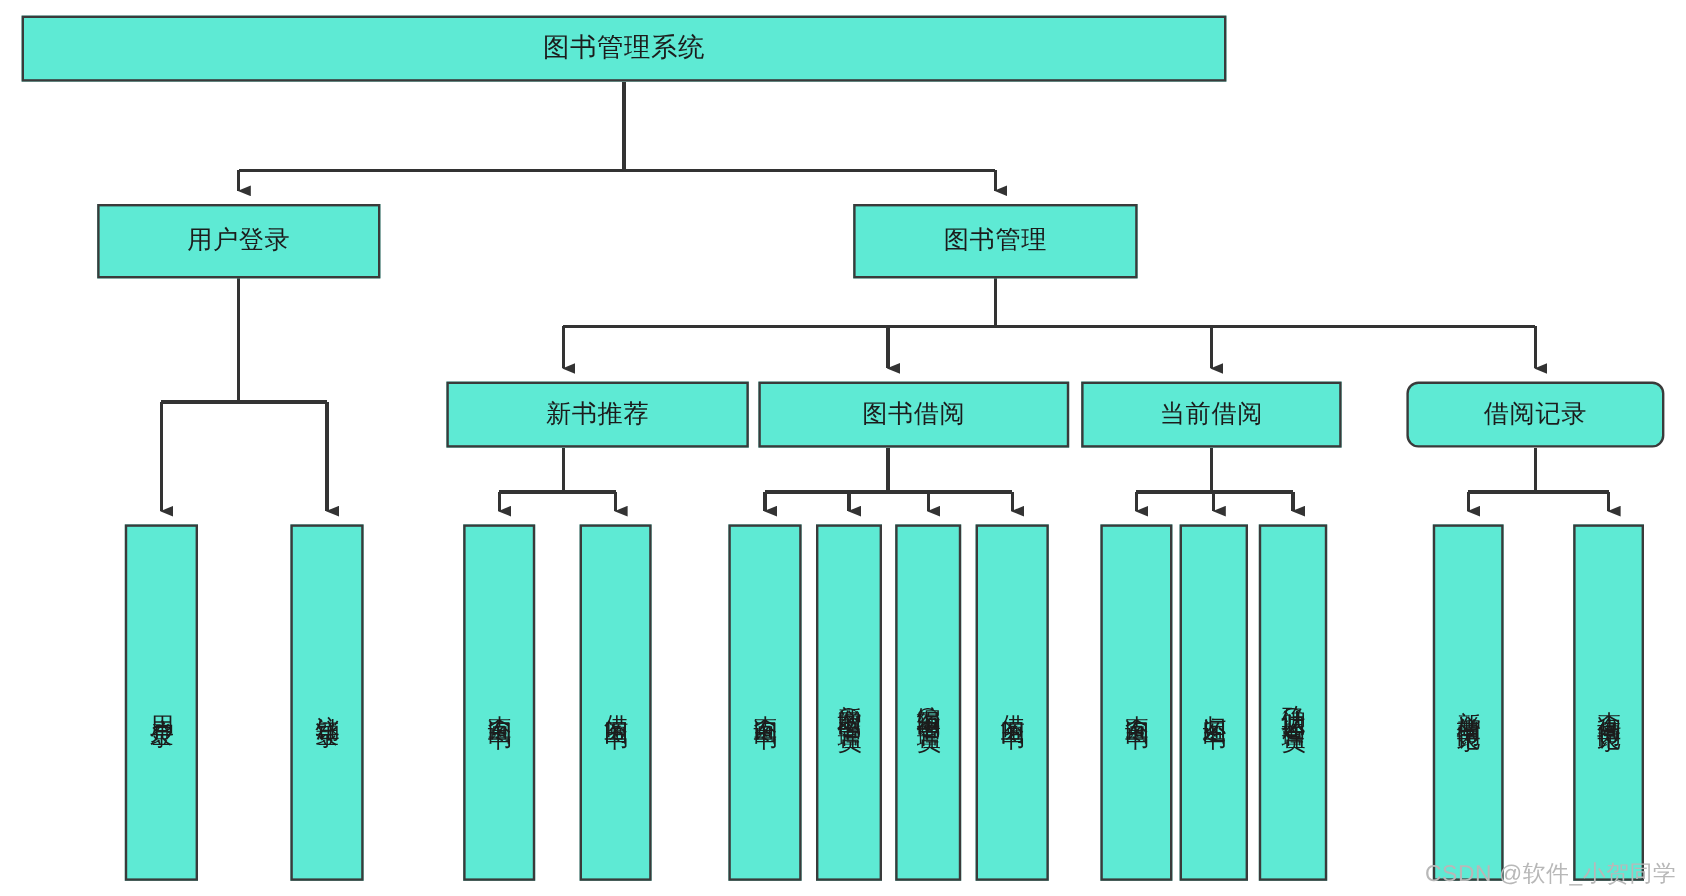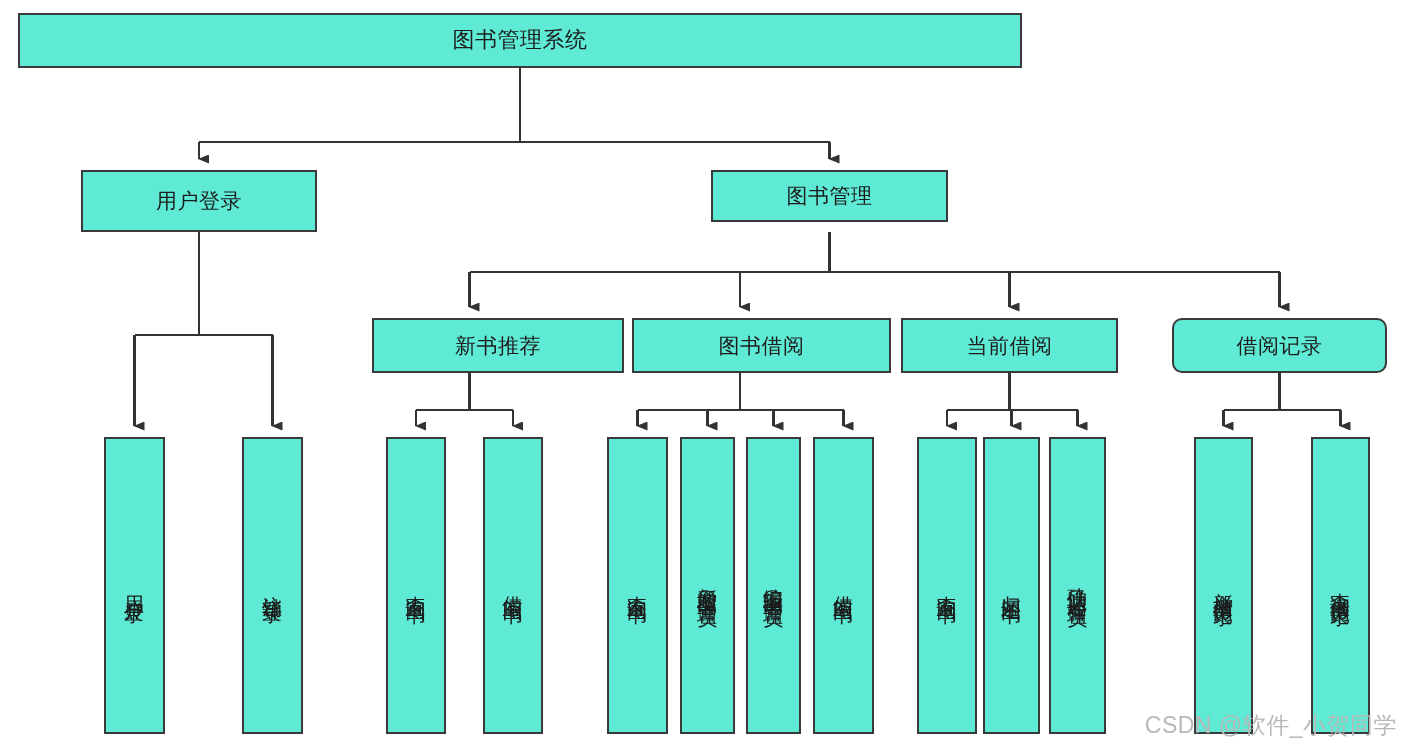--- a/index.html
+++ b/index.html
@@ -50,21 +50,21 @@
     text-orientation: upright;
     white-space: nowrap;
     letter-spacing: 3px;
     line-height: 1;
   }
   .node-box.root .node-label-h { font-size: 22px; }
   .watermark {
     position: absolute;
     right: 8px;
     bottom: 6px;
-    font-size: 23px;
+    font-size: 19px;
     color: #b8b8b8;
     white-space: nowrap;
     letter-spacing: 0.5px;
     pointer-events: none;
   }
 </style>
 </head>
 <body>
 
 <div id="diagram-root">
@@ -112,21 +112,21 @@
       </g>
   </svg>
 
   <div class="node-box root" style="left: 18px; top: 13px; width: 1004px; height: 55px;">
     <span class="node-label-h">图书管理系统</span>
   </div>
 
   <div class="node-box" style="left: 81px; top: 170px; width: 236px; height: 62px;">
     <span class="node-label-h">用户登录</span>
   </div>
-  <div class="node-box" style="left: 711px; top: 170px; width: 237px; height: 52px;">
+  <div class="node-box" style="left: 711px; top: 170px; width: 237px; height: 62px;">
     <span class="node-label-h">图书管理</span>
   </div>
 
   <div class="node-box" style="left: 372px; top: 318px; width: 252px; height: 55px;">
     <span class="node-label-h">新书推荐</span>
   </div>
   <div class="node-box" style="left: 632px; top: 318px; width: 259px; height: 55px;">
     <span class="node-label-h">图书借阅</span>
   </div>
   <div class="node-box" style="left: 901px; top: 318px; width: 217px; height: 55px;">

